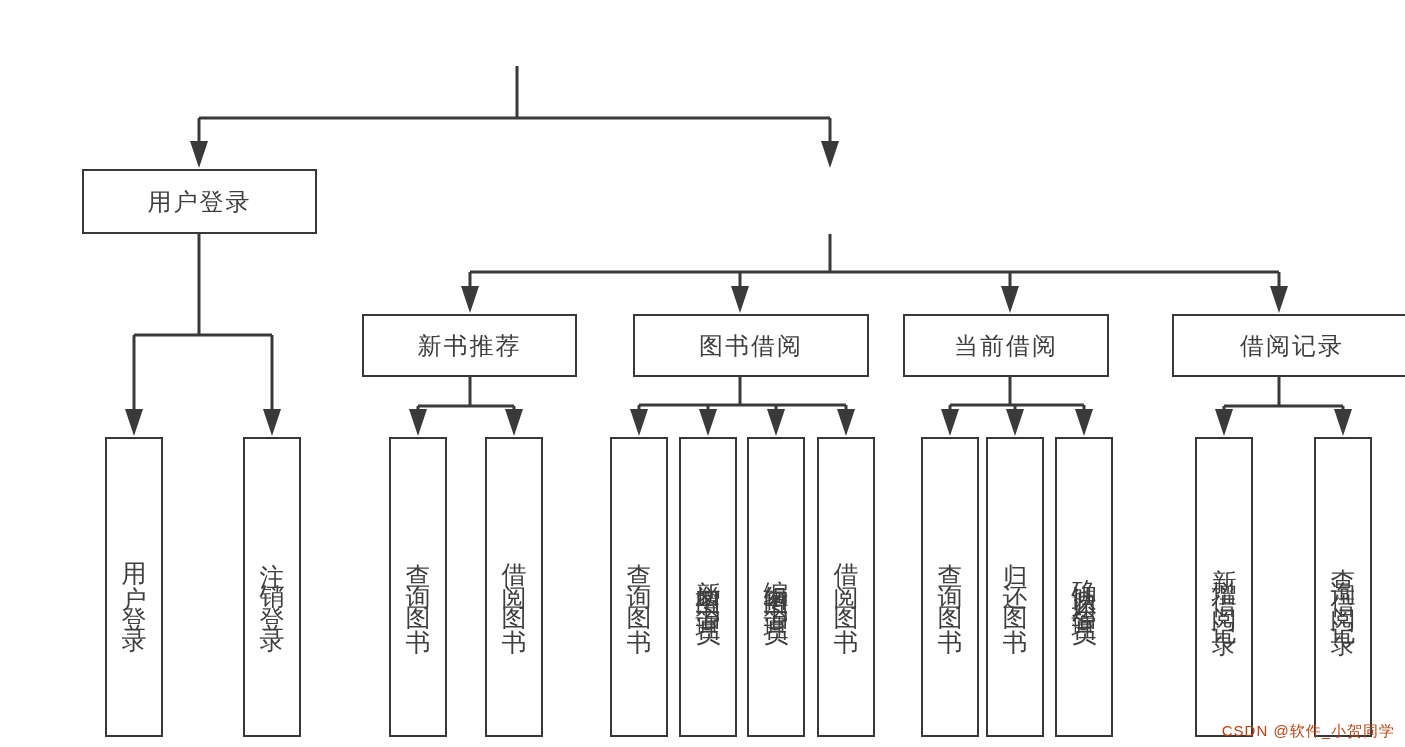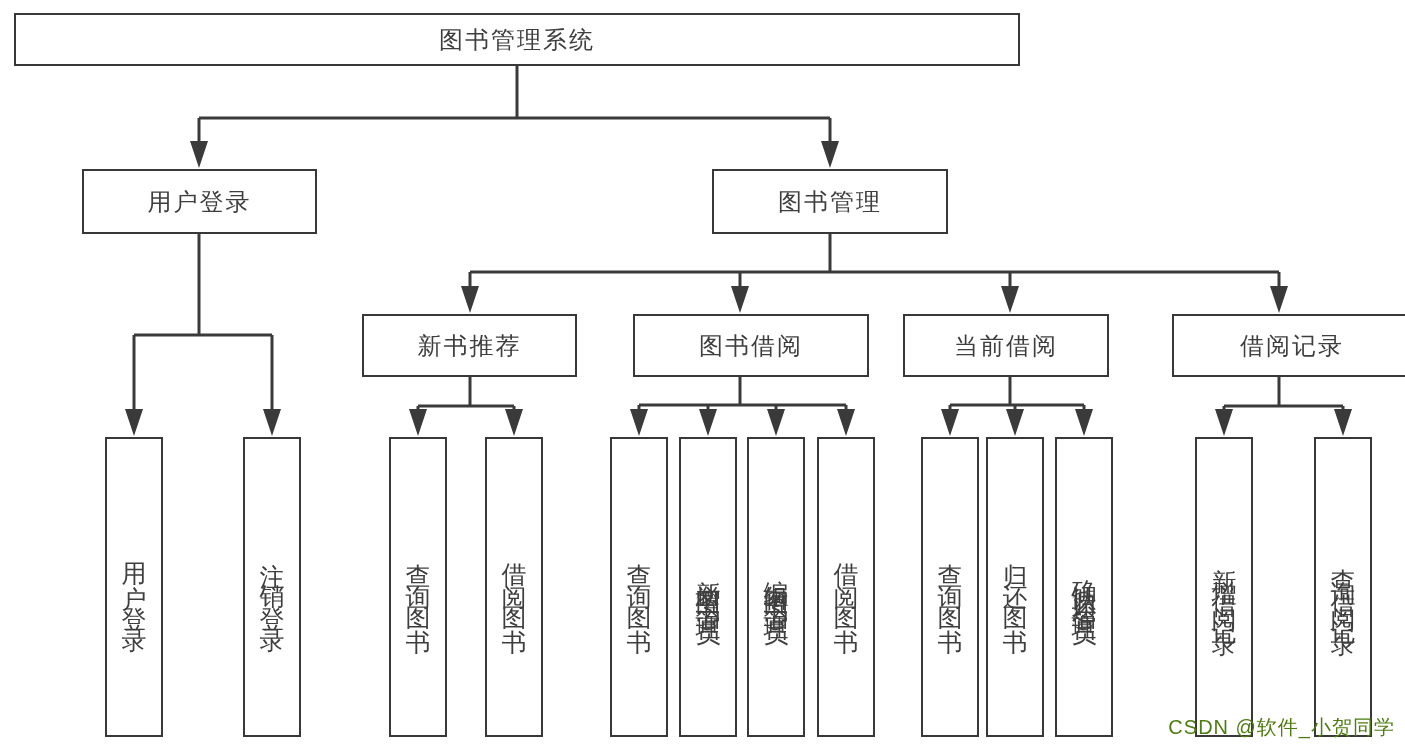--- a/index.html
+++ b/index.html
@@ -15,22 +15,22 @@
   .hlabel{font-size:24px;letter-spacing:2px;white-space:nowrap;}
   .root .hlabel{font-size:24px;}
   .leaf span{
     writing-mode:vertical-rl;font-size:25px;line-height:1;
     display:block;white-space:nowrap;
   }
   .s4{letter-spacing:22px;}
   .s6{letter-spacing:13px;}
   .s9{letter-spacing:6px;}
   .watermark{
-    position:absolute;right:10px;bottom:6px;font-size:20px;letter-spacing:1px;
-    color:#4d7c0f;z-index:5;white-space:nowrap;
+    position:absolute;right:10px;bottom:6px;font-size:15px;letter-spacing:1px;
+    color:#c2410c;z-index:5;white-space:nowrap;
   }
 </style>
 </head>
 <body>
 
 <div class="stage">
 
   <svg class="wires" viewBox="0 0 1405 747" xmlns="http://www.w3.org/2000/svg">
     <g stroke="#3a3a3a" stroke-width="3" fill="none">
 
@@ -64,29 +64,23 @@
       <polygon points="776,436 767,409 785,409"></polygon>
       <polygon points="846,436 837,409 855,409"></polygon>
       <polygon points="950,436 941,409 959,409"></polygon>
       <polygon points="1015,436 1006,409 1024,409"></polygon>
       <polygon points="1084,436 1075,409 1093,409"></polygon>
       <polygon points="1224,436 1215,409 1233,409"></polygon>
       <polygon points="1343,436 1334,409 1352,409"></polygon>
     </g>
   </svg>
 
-  <div class="box root" style="left:14px;top:13px;width:1006px;height:53px">
-    <span class="hlabel">图书管理系统</span>
-  </div>
 
   <div class="box" style="left:82px;top:169px;width:235px;height:65px">
     <span class="hlabel">用户登录</span>
-  </div>
-  <div class="box" style="left:712px;top:169px;width:236px;height:65px">
-    <span class="hlabel">图书管理</span>
   </div>
 
   <div class="box" style="left:362px;top:314px;width:215px;height:63px">
     <span class="hlabel">新书推荐</span>
   </div>
   <div class="box" style="left:633px;top:314px;width:236px;height:63px">
     <span class="hlabel">图书借阅</span>
   </div>
   <div class="box" style="left:903px;top:314px;width:206px;height:63px">
     <span class="hlabel">当前借阅</span>

